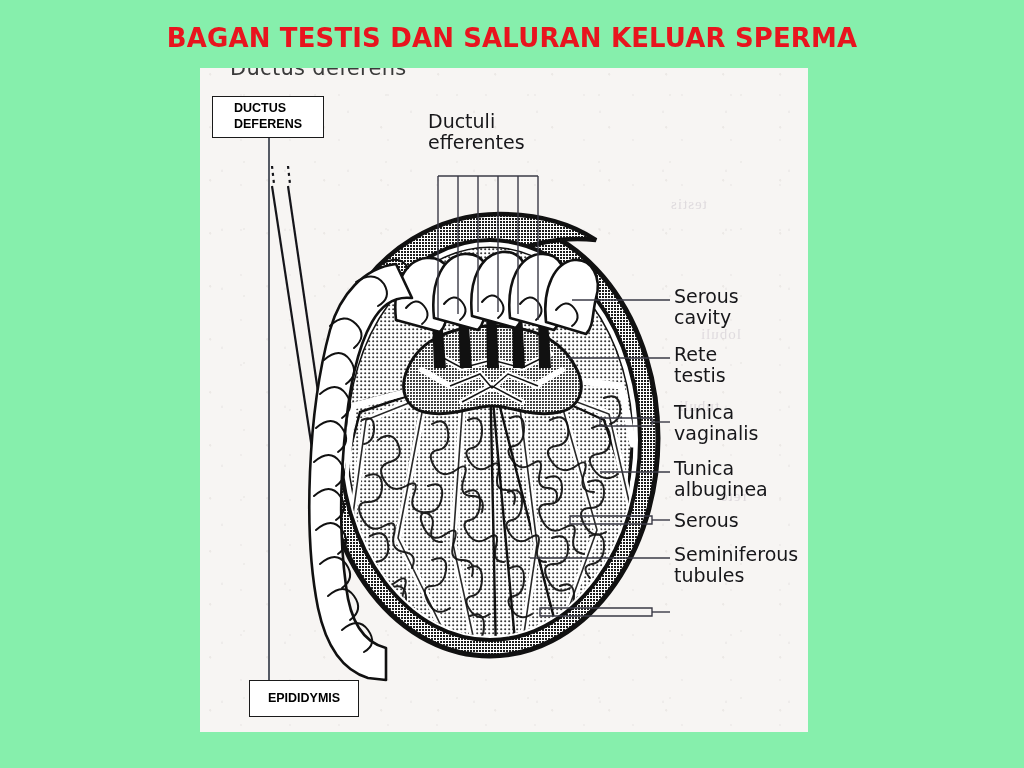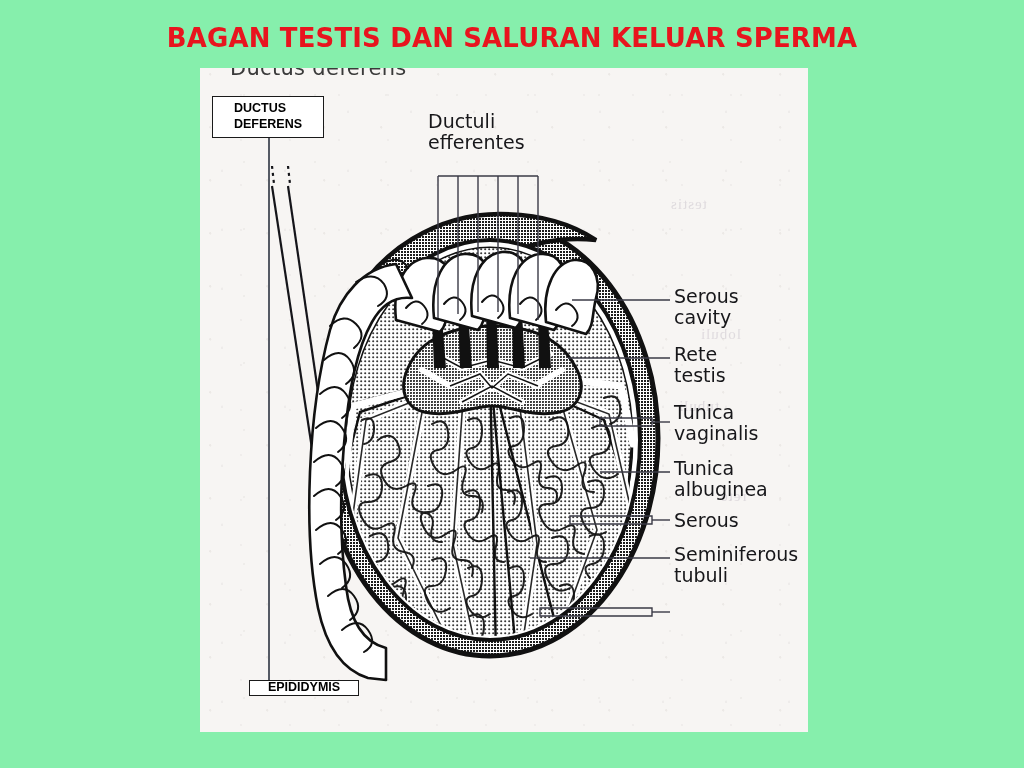--- a/index.html
+++ b/index.html
@@ -313,22 +313,22 @@
     <div class="fig-label" style="left:474px;top:218px;">Serous
 cavity</div>
     <div class="fig-label" style="left:474px;top:276px;">Rete
 testis</div>
     <div class="fig-label" style="left:474px;top:334px;">Tunica
 vaginalis</div>
     <div class="fig-label" style="left:474px;top:390px;">Tunica
 albuginea</div>
     <div class="fig-label" style="left:474px;top:442px;">Serous</div>
     <div class="fig-label" style="left:474px;top:476px;">Seminiferous
-tubuli</div>
+tubules</div>
   </div>
 
   <div class="ovl-line" style="left:268px;top:137px;height:545px;"></div>
 
   <div class="ovl-box" style="left:212px;top:96px;width:112px;height:42px;">DUCTUS
 DEFERENS</div>
 
-  <div class="ovl-box" style="left:249px;top:680px;width:110px;height:16px;">EPIDIDYMIS</div>
+  <div class="ovl-box" style="left:249px;top:680px;width:110px;height:37px;">EPIDIDYMIS</div>
 </div>
 
 </body></html>

